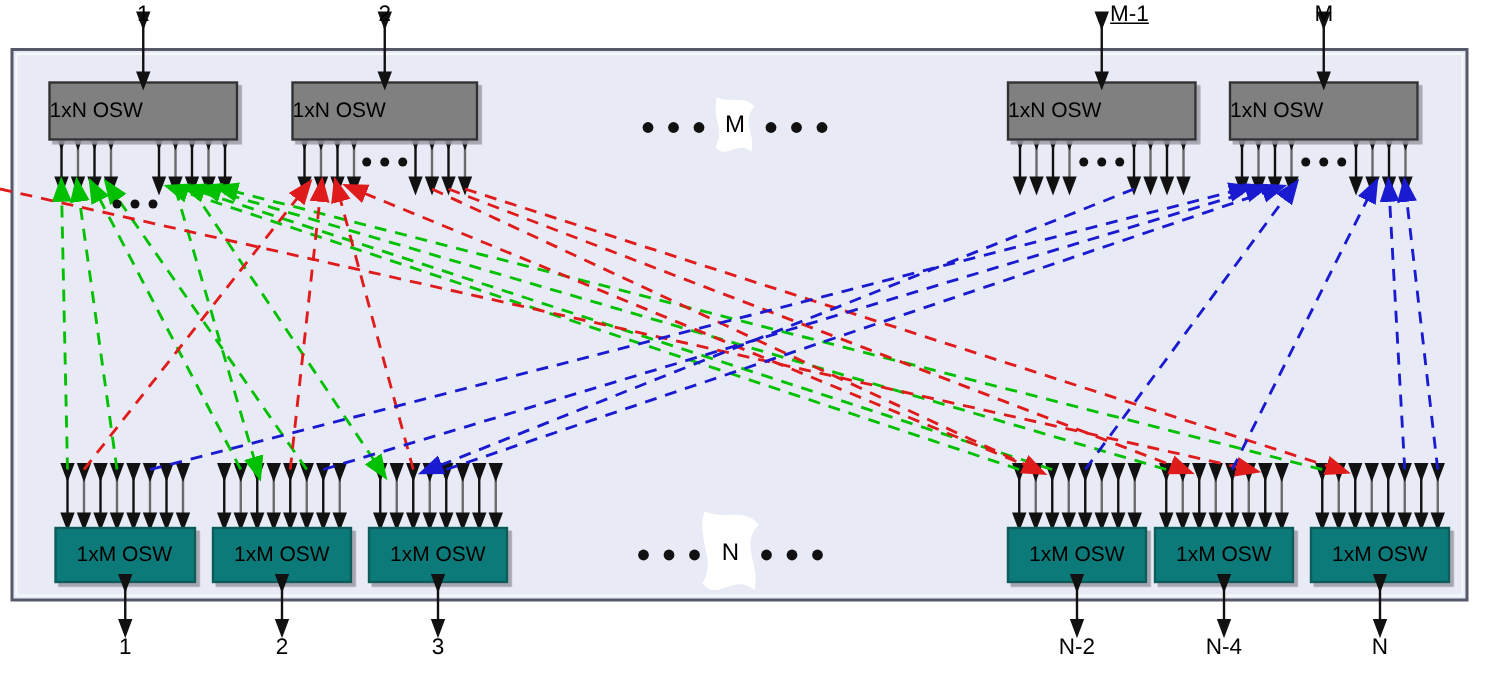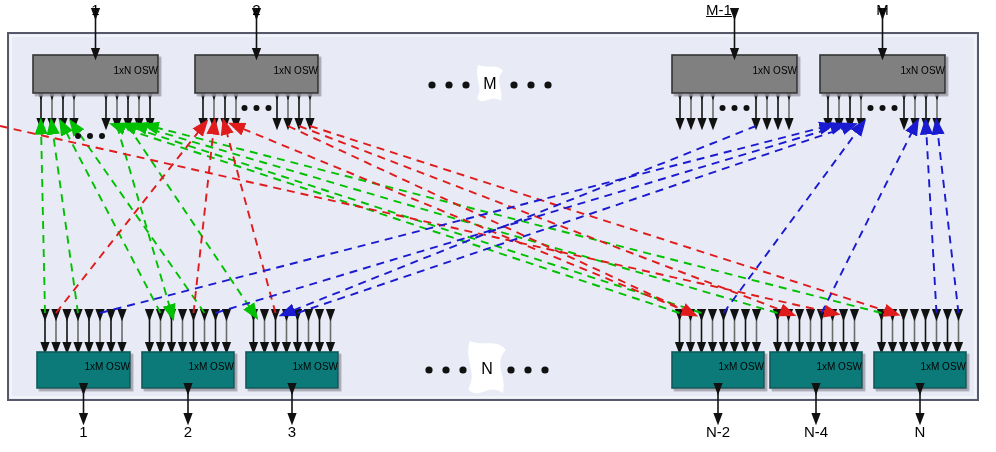--- a/index.html
+++ b/index.html
@@ -2,24 +2,24 @@
 <html><head>
 <meta charset="utf-8">
 <style>
   html,body{margin:0;padding:0;background:#ffffff;}
   body{width:996px;height:452px;overflow:hidden;
        font-family:"Liberation Sans","DejaVu Sans",sans-serif;}
   #stage{position:relative;width:996px;height:452px;background:#ffffff;}
   #svgroot{position:absolute;left:0;top:0;width:996px;height:452px;}
   .lbl{position:absolute;font-size:15px;color:#000;text-align:center;
        line-height:1;white-space:nowrap;}
-  .osw-label{position:absolute;font-size:10px;color:#000;text-align:right;
+  .osw-label{position:absolute;font-size:14px;color:#000;text-align:left;
        white-space:nowrap;pointer-events:none;}
   .osw-label.top{color:#000;}
-  .osw-label.bot{color:#000;}
+  .osw-label.bot{color:#000;margin-left:14px;}
   .elltxt{position:absolute;font-size:16px;color:#000;text-align:center;}
 </style>
 </head>
 <body>
 
 <div id="stage">
   <svg id="svgroot" viewBox="0 0 996 452">
     <defs>
       <marker id="ahBlack" markerWidth="8" markerHeight="8" refX="4" refY="4" orient="auto">
         <path d="M0,1 L8,4 L0,7 Z" fill="#111111"></path>
@@ -217,21 +217,21 @@
         <circle cx="545" cy="370" r="3.6" fill="#111"></circle>
       </g>
   </svg>
 
   <div id="layer-text">
       <div class="osw-label top" style="left: 33px; top: 65px; width: 125px;">1xN OSW</div>
       <div class="lbl " style="left: 65.5px; top: 2px; width: 60px;">1</div>
       <div class="osw-label top" style="left: 195px; top: 65px; width: 123px;">1xN OSW</div>
       <div class="lbl " style="left: 226.5px; top: 2px; width: 60px;">2</div>
       <div class="osw-label top" style="left: 672px; top: 65px; width: 125px;">1xN OSW</div>
-      <div class="lbl " style="left: 689px; top: 2px; width: 60px; text-decoration: underline;">M-1</div>
+      <div class="lbl " style="left: 723px; top: 2px; width: 60px; text-decoration: underline;">M-1</div>
       <div class="osw-label top" style="left: 820px; top: 65px; width: 125px;">1xN OSW</div>
       <div class="lbl " style="left: 852.5px; top: 2px; width: 60px;">M</div>
       <div class="osw-label bot" style="left: 37px; top: 361px; width: 93px;">1xM OSW</div>
       <div class="lbl " style="left: 53.5px; top: 424px; width: 60px;">1</div>
       <div class="osw-label bot" style="left: 142px; top: 361px; width: 92px;">1xM OSW</div>
       <div class="lbl " style="left: 158px; top: 424px; width: 60px;">2</div>
       <div class="osw-label bot" style="left: 246px; top: 361px; width: 92px;">1xM OSW</div>
       <div class="lbl " style="left: 262px; top: 424px; width: 60px;">3</div>
       <div class="osw-label bot" style="left: 672px; top: 361px; width: 92px;">1xM OSW</div>
       <div class="lbl " style="left: 688px; top: 424px; width: 60px;">N-2</div>

